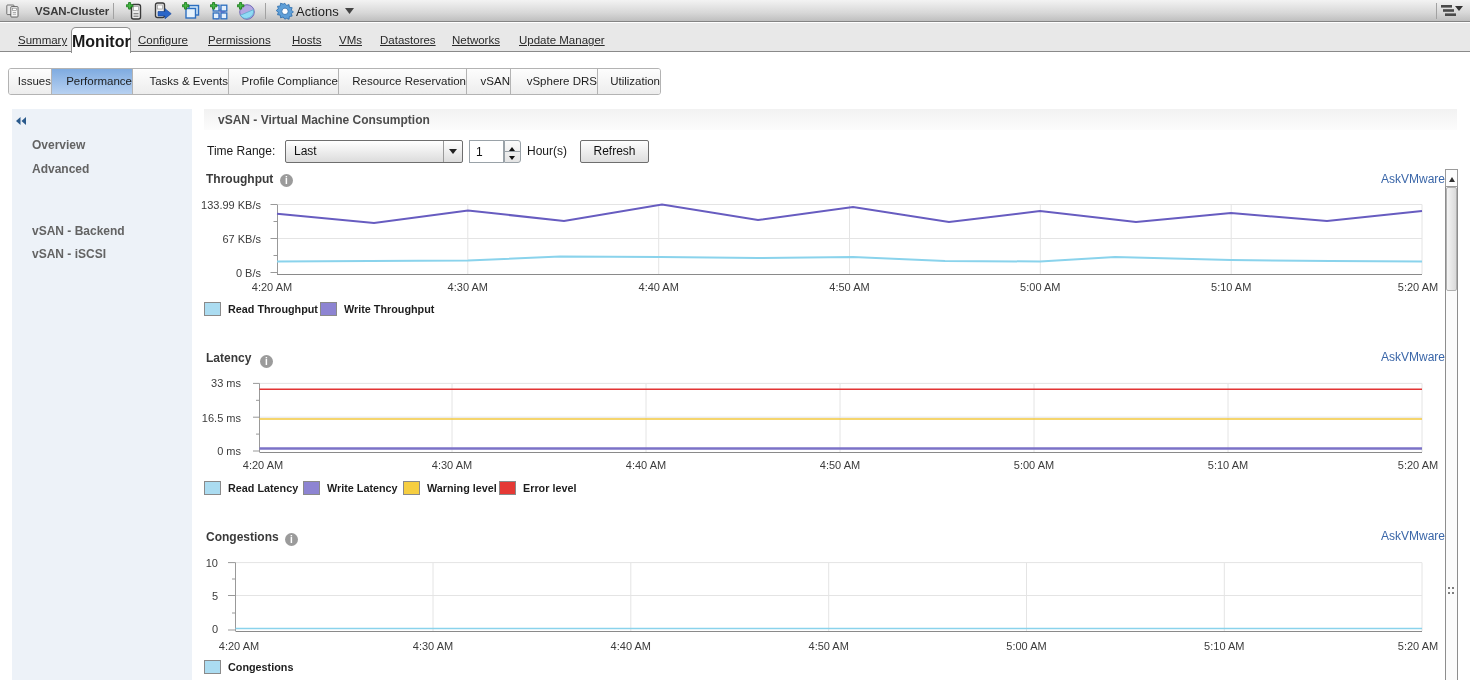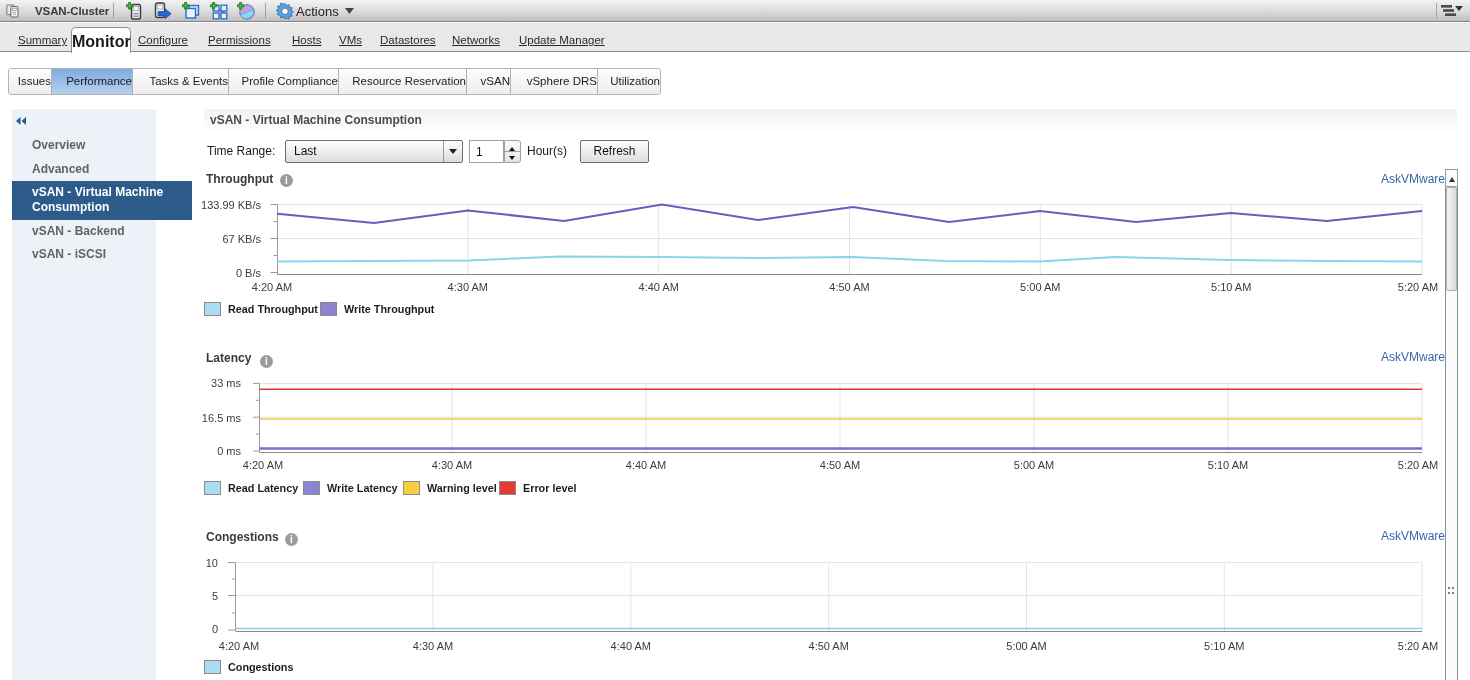--- a/index.html
+++ b/index.html
@@ -25,31 +25,31 @@
 
 
 #subtabs { position:absolute; left:8px; top:68px; height:27px; display:flex;
   border:1px solid #b3b3b3; border-radius:3px; overflow:hidden; background:#fbfbfb; }
 .stab { height:25px; line-height:25px; text-align:right; font-size:11.5px; color:#1d1d1d;
   background:linear-gradient(#fdfdfd,#ededed); border-right:1px solid #b3b3b3; }
 .stab:last-child { border-right:none; }
 .stab.sel { background:linear-gradient(#7fabe0,#b7d1f1); }
 
 
-#sidebar { position:absolute; left:12px; top:109px; width:144px; height:571px;
+#sidebar { position:absolute; left:12px; top:109px; width:180px; height:571px;
   background:#edf2f8;padding-left:32px; }
 .sideitem { position:absolute; left:20px; font-size:12px; font-weight:bold; color:#636363; }
 #sidesel { position:absolute; left:0px; top:72px; width:180px; height:39px;
   background:#2e5c8a; color:#fff; font-size:12px; font-weight:bold;
   padding:3.5px 0 0 20px; line-height:15.5px; }
 
 
 #band { position:absolute; left:204px; top:109px; width:1253px; height:21px;
   background:linear-gradient(#f2f2f2,#fcfcfc); }
-#band span { position:absolute; left:6px; top:4px; font-size:12px; font-weight:bold; color:#4c4c4c; }
+#band span { position:absolute; left:14px; top:4px; font-size:12px; font-weight:bold; color:#4c4c4c; }
 
 
 #lblTimeRange { position:absolute; left:207px; top:144px; font-size:12px; color:#1a1a1a; }
 #dropdown { position:absolute; left:285px; top:140px; width:178px; height:23px;
   border:1px solid #6e6e6e; border-radius:2px; background:linear-gradient(#ffffff,#dcdcdc); }
 #dropdown .txt { position:absolute; left:8px; top:3px; font-size:12px; color:#111; }
 #dropdown .arr { position:absolute; right:0; top:0; width:19px; height:21px;
   border-left:1px solid #9a9a9a; }
 #dropdown .arr:after { content:""; position:absolute; left:5px; top:8px;
   border:4px solid transparent; border-top:5px solid #222; }
@@ -172,21 +172,20 @@
   <div class="stab" style="width:62px">Utilization</div>
 </div>
 
 <div id="sidebar">
   <svg class="abs" style="left:4px;top:8px" width="10" height="8" viewBox="0 0 10 8">
     <path d="M4.5 0 L0 4 L4.5 8 z" fill="#2a5a8c"></path>
     <path d="M10 0 L5.5 4 L10 8 z" fill="#2a5a8c"></path>
   </svg>
   <span class="sideitem" style="top:29px">Overview</span>
   <span class="sideitem" style="top:53px">Advanced</span>
-  <div id="sidesel">vSAN - Virtual Machine<br>Consumption</div>
   <span class="sideitem" style="top:115px">vSAN - Backend</span>
   <span class="sideitem" style="top:138px">vSAN - iSCSI</span>
 </div>
 
 <div id="band">
     <span>vSAN - Virtual Machine Consumption</span>
   </div>
 <span id="lblTimeRange">Time Range:</span>
 <div id="dropdown">
     <span class="txt">Last</span>

